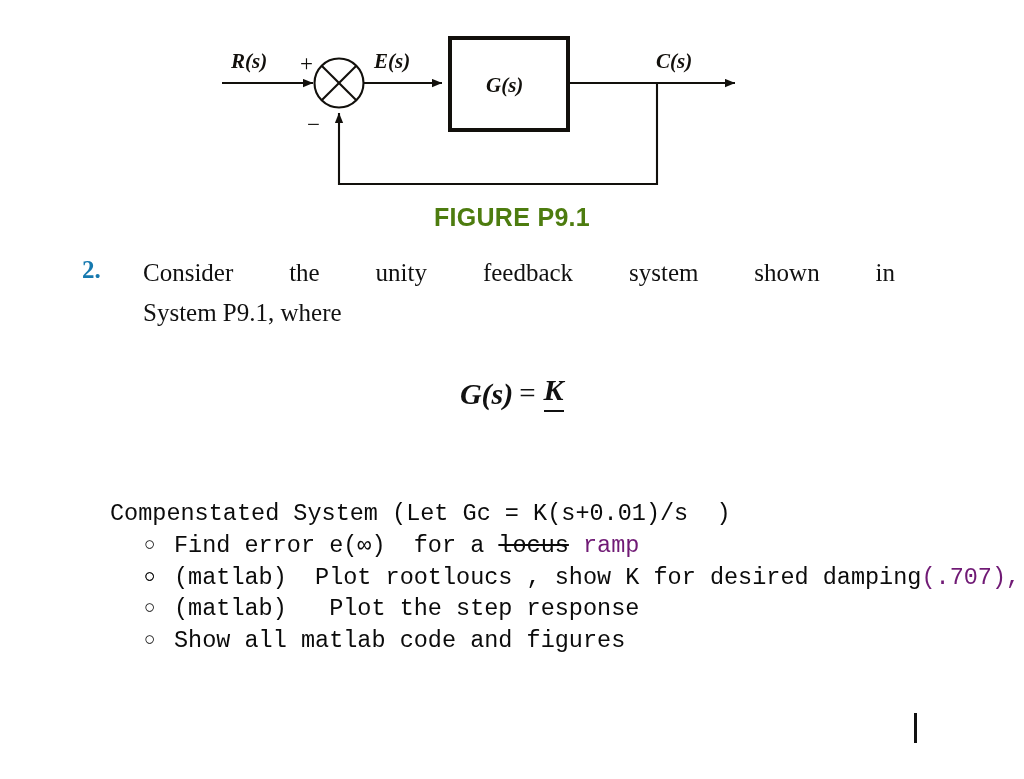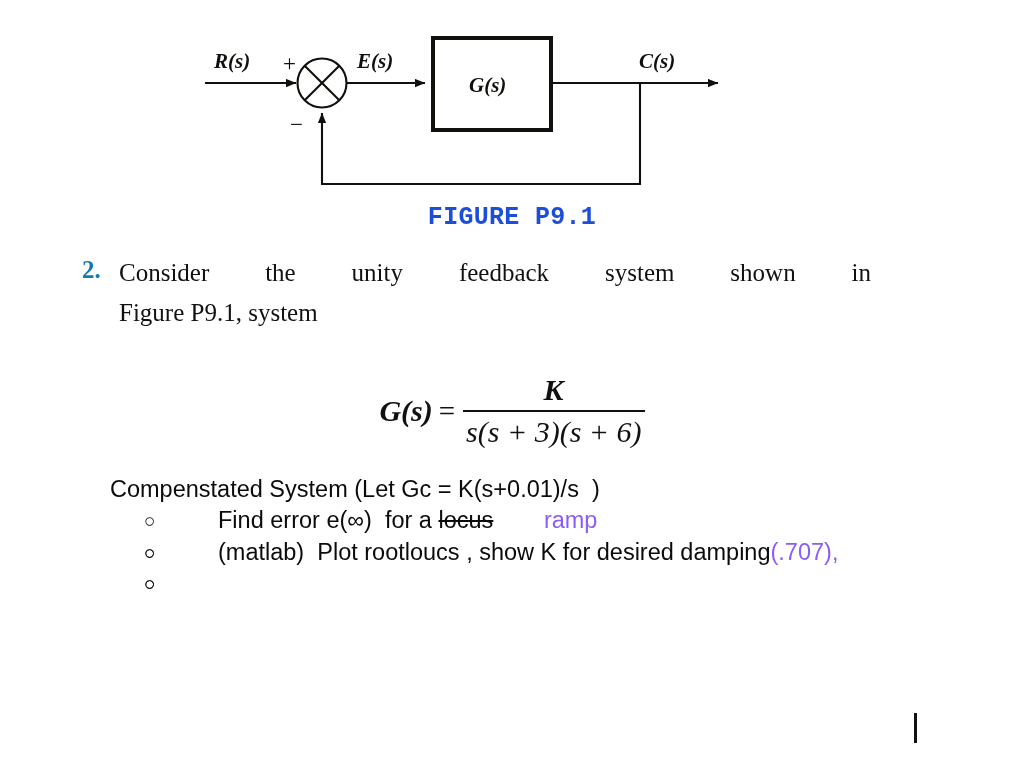--- a/index.html
+++ b/index.html
@@ -12,21 +12,21 @@
     height: 779px;
     position: relative;
     overflow: hidden;
     font-family: "Liberation Sans", sans-serif;
     color: #000000;
   }
 
   
   #block-diagram {
     position: absolute;
-    left: 0px;
+    left: 17px;
     top: 0px;
     width: 844px;
     height: 205px;
   }
   #block-diagram svg { display: block; }
 
   .dg-label {
     font-family: "Liberation Serif", serif;
     font-style: italic;
     font-weight: bold;
@@ -39,45 +39,45 @@
     fill: #12100c;
   }
 
   
   #figure-caption {
     position: absolute;
     left: 0;
     top: 203px;
     width: 1024px;
     text-align: center;
-    font-family: Liberation Mono, monospace;
+    font-family: Liberation Sans, sans-serif;
     font-weight: bold;
     font-size: 25px;
     letter-spacing: 0.3px;
-    color: #1d4ed8;
+    color: #4d7c0f;
   }
 
   
   #problem-block {
     position: absolute;
     left: 82px;
     top: 253px;
     width: 800px;
   }
   #problem-number {
     position: absolute;
     left: 0px;
     top: 3px;
     font-family: "Liberation Serif", serif;
     font-weight: bold;
     font-size: 25px;
     color: #1679af;
   }
   #problem-text {
-    margin-left: 37px;
+    margin-left: 61px;
     font-family: "Liberation Serif", serif;
     font-size: 25px;
     line-height: 40px;
     color: #111111;
     text-align: justify;
     text-justify: inter-word;
     width: 752px;
   }
   #problem-text .line1 {
     display: block;
@@ -134,23 +134,23 @@
     padding-top: 5px;
     padding-left: 3px;
     padding-right: 3px;
     white-space: nowrap;
   }
 
   
   #task-block {
     position: absolute;
     left: 110px;
-    top: 473px;
+    top: 498px;
     width: 860px;
-    font-family: Liberation Sans, sans-serif;
+    font-family: Liberation Mono, monospace;
     font-size: 23.5px;
     color: #0b0b0b;
   }
   #task-heading {
     margin: 0;
     line-height: 32px;
     white-space: pre;
   }
   #task-list {
     list-style: none;
@@ -164,23 +164,23 @@
     line-height: 31.5px;
   }
   #task-list li .bullet {
     position: absolute;
     left: 2px;
     top: 0px;
     font-size: 19px;
     line-height: 31.5px;
   }
   .strike { text-decoration: line-through; }
-  .red { color: #8b5cf6; }
+  .red { color: #701a75; }
   .cont-line { display: block; padding-left: 22px; }
-  .nowrap { white-space: pre; margin-left: 44px; }
+  .nowrap { white-space: pre; }
 
   
   #text-cursor {
     position: absolute;
     left: 914px;
     top: 713px;
     width: 3px;
     height: 30px;
     background: #111111;
   }
@@ -221,31 +221,30 @@
     <text class="dg-label" x="639" y="68">C(s)</text>
   </svg>
 </div>
 
 <div id="figure-caption">FIGURE P9.1</div>
 
 <div id="problem-block">
   <span id="problem-number">2.</span>
   <div id="problem-text">
     <span class="line1">Consider the unity feedback system shown in</span>
-    <span class="line2">Figure P9.1, system</span>
+    <span class="line2">System P9.1, where</span>
   </div>
 </div>
 
 <div id="equation">
   <span id="eq-lhs">G(s)</span>
   <span id="eq-equals">=</span>
   <span id="eq-frac">
     <span id="eq-num">K</span>
     <span id="eq-bar"></span>
-    <span id="eq-den"><span>s</span><span>(s + 3)(s + 6)</span></span>
   </span>
 </div>
 
 <div id="task-block">
   <p id="task-heading">Compenstated System (Let Gc = K(s+0.01)/s  )</p>
 
   <ul id="task-list">
 
     <li>
       <span class="bullet">○</span><span class="nowrap">Find error e(∞)  for a </span><span class="strike">locus</span><span class="nowrap"> </span><span class="red">ramp</span>
@@ -253,23 +252,23 @@
 
     <li>
       <span class="bullet">○</span>
     </li>
 
     <li>
       <span class="bullet">○</span><span class="nowrap">(matlab)  Plot rootloucs , show K for desired damping</span><span class="red">(.707),</span>
     </li>
 
     <li>
-      <span class="bullet">○</span>
-    </li>
-
-    <li>
-      <span class="bullet">○</span>
+      <span class="bullet">○</span><span class="nowrap">(matlab)   Plot the step response</span>
+    </li>
+
+    <li>
+      <span class="bullet">○</span><span>Show all matlab code and figures</span>
     </li>
 
   </ul>
 </div>
 
 <div id="text-cursor"></div>
 
 </body></html>

